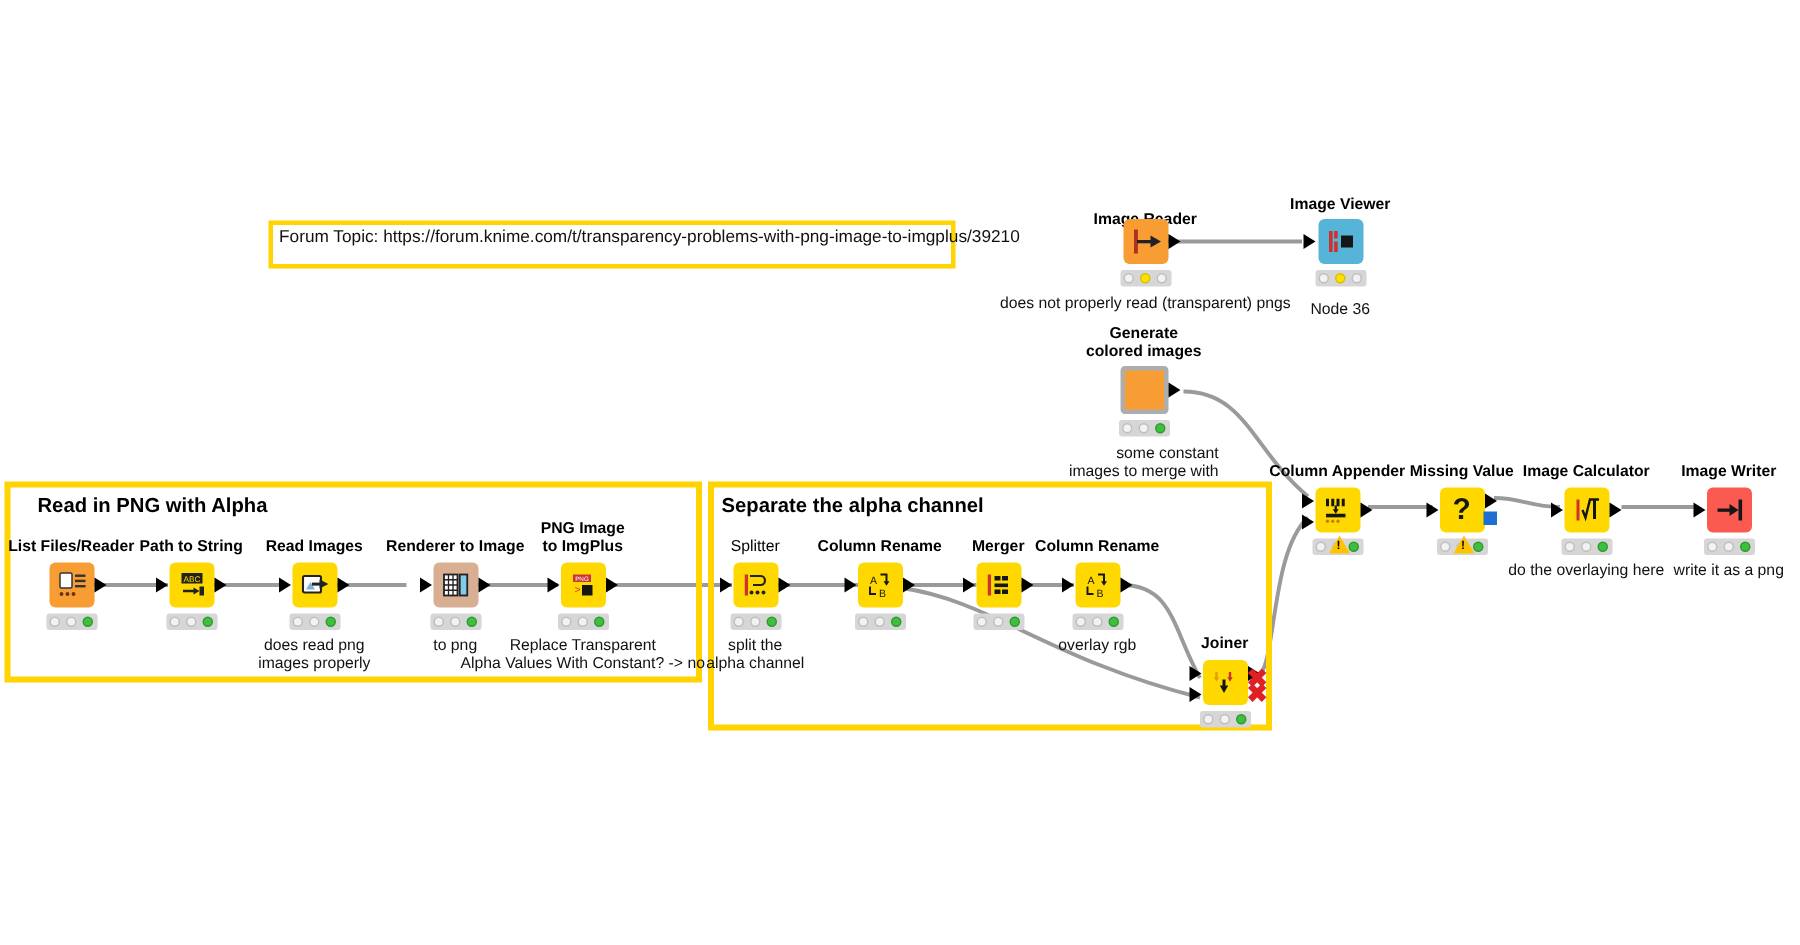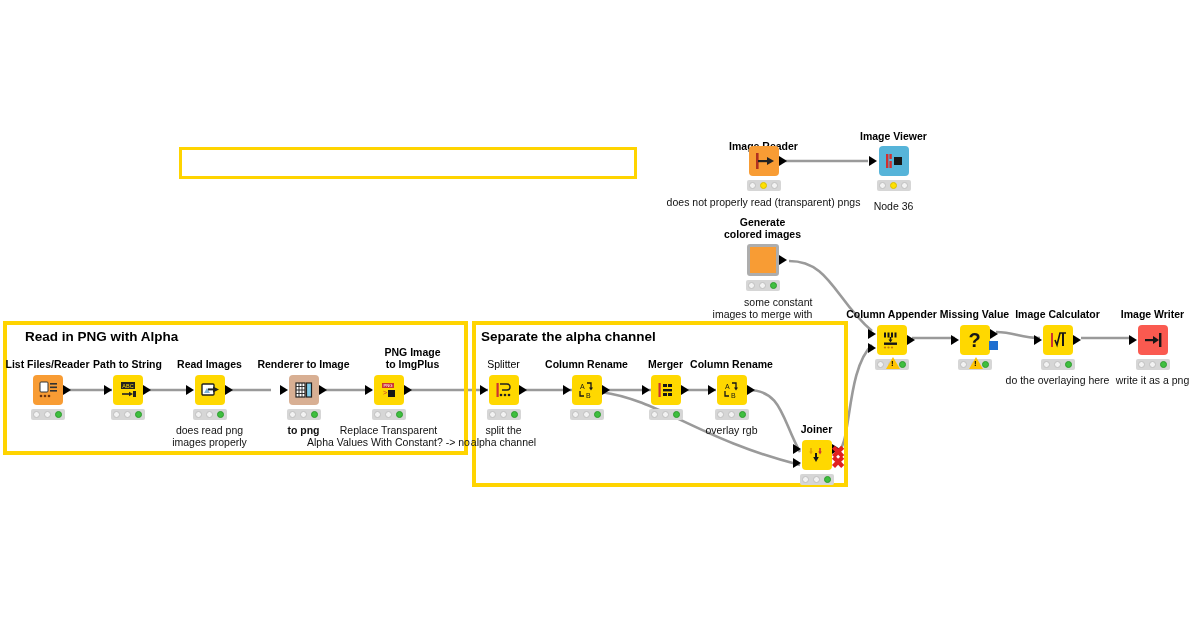--- a/index.html
+++ b/index.html
@@ -86,20 +86,21 @@
       <path d="M912 338 L955 338"></path>
 
       <path d="M996 332 C 1015 332, 1020 338, 1040 338"></path>
 
       <path d="M1081 338 L1132 338"></path>
     </g>
   </svg>
 
   <div class="note" style="left:179px;top:147px;width:458px;height:32px;">
   </div>
+  <div class="note-text" style="left:186px;top:151px;">Forum Topic: https://forum.knime.com/t/transparency-problems-with-png-image-to-imgplus/39210</div>
 
   <div class="group" style="left:3px;top:321px;width:465px;height:134px;"></div>
   <div class="group-title" style="left:25px;top:329px;">Read in PNG with Alpha</div>
 
   <div class="group" style="left:472px;top:321px;width:376px;height:166px;"></div>
   <div class="group-title" style="left:481px;top:329px;">Separate the alpha channel</div>
 
   <div class="node" style="left:763px;top:130px;width:1px;">
     <div class="node-title" style="top:0px;margin-top:10px;">Image Reader</div>
     <div class="node-box" style="top:16px;background:#F89C34;">
@@ -234,25 +235,25 @@
         </svg>
       </span>
     </div>
     <div class="port" style="left:-23px;top:27px;"></div>
     <div class="port" style="left:16px;top:27px;"></div>
     <div class="node-status" style="top:51px;">
       <span class="led"></span>
       <span class="led"></span>
       <span class="led green"></span>
     </div>
-    <div class="node-sub" style="top:66px;font-weight:bold;">to png</div>
+    <div class="node-sub" style="top:66px;">to png</div>
   </div>
 
   <div class="node" style="left:388px;top:346px;width:1px;">
-    <div class="node-title" style="top:0px;margin-left:24px;">PNG Image
+    <div class="node-title" style="top:0px;">PNG Image
 to ImgPlus</div>
     <div class="node-box" style="top:29px;background:#FFD800;">
       <span class="ic">
         <svg width="22" height="20" viewBox="0 0 22 20">
           <rect x="4" y="3" width="12" height="5" fill="#C33"></rect>
           <text x="10" y="7.2" font-size="4.2" fill="#FFF" text-anchor="middle" font-family="Liberation Sans, sans-serif">PNG</text>
           <text x="5" y="15" font-size="7" fill="#C33" font-family="Liberation Sans, sans-serif">&gt;</text>
           <rect x="10" y="10" width="7" height="7" fill="#161616"></rect>
         </svg>
       </span>

